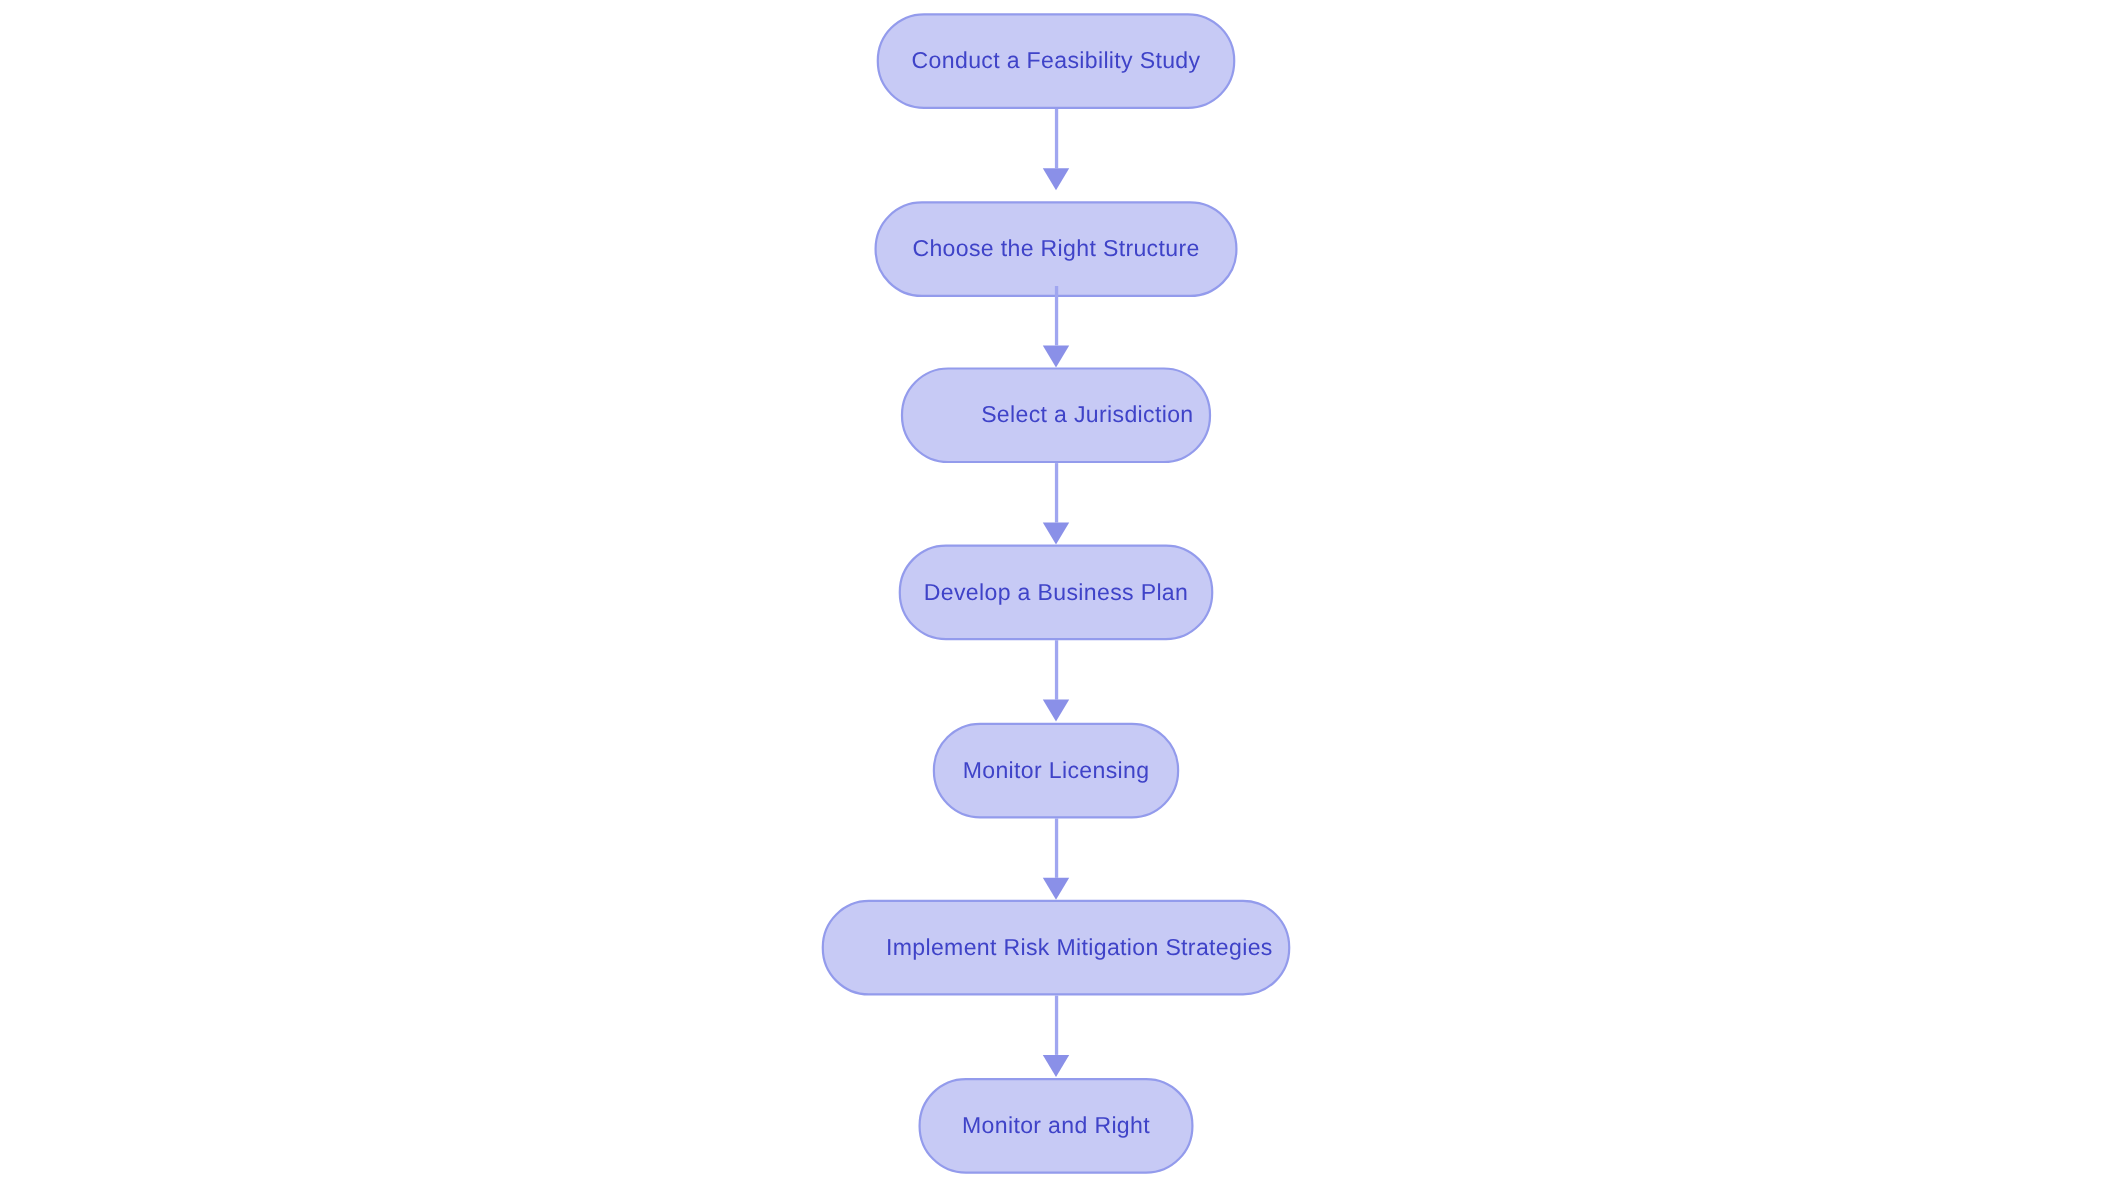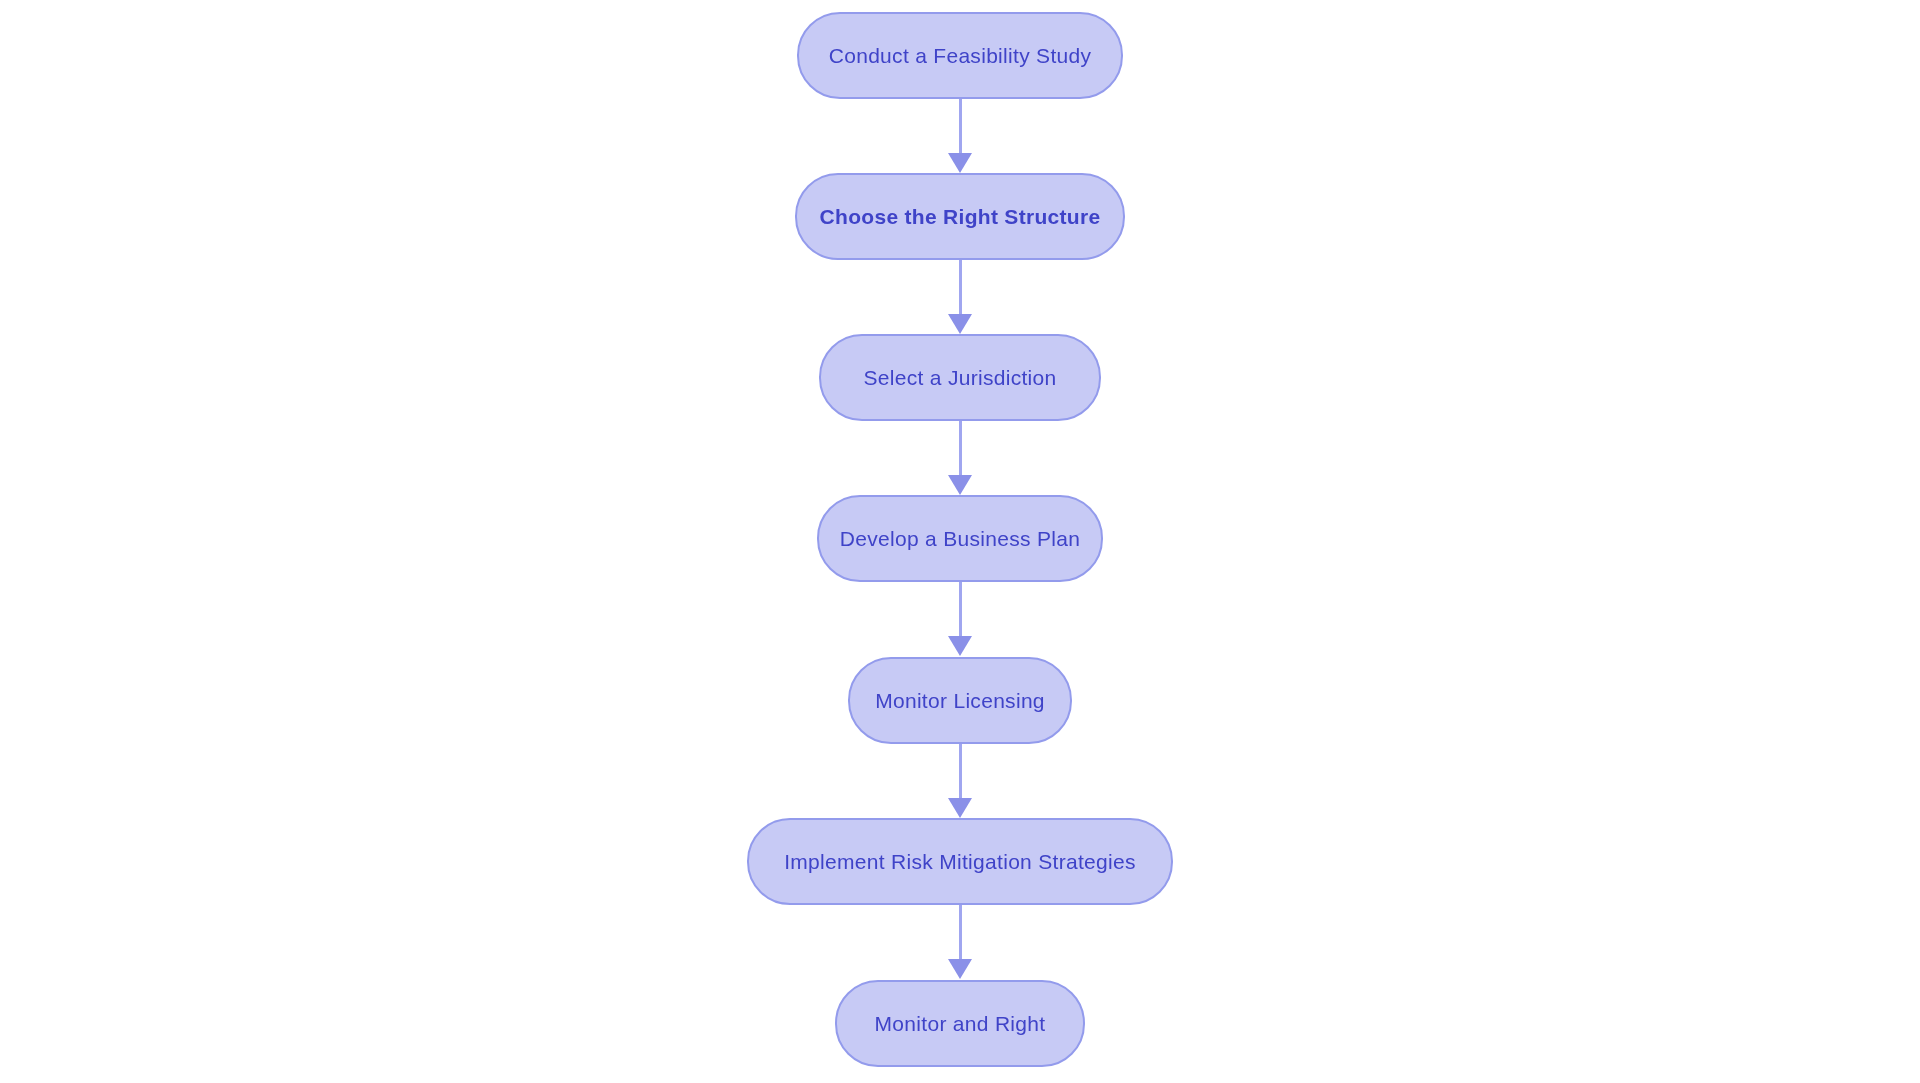--- a/index.html
+++ b/index.html
@@ -31,25 +31,25 @@
   }
   .node-label {
     color: #3f43c8;
     font-size: 21px;
     letter-spacing: 0.3px;
     white-space: nowrap;
     line-height: 1;
     padding: 0 14px;
   }
   .n1 { top: 12px;  width: 326px; }
-  .n2 { top: 173px; width: 330px; font-weight: bold; }
-  .n3 { top: 334px; width: 282px; }
+  .n2 { top: 183px; width: 330px; }
+  .n3 { top: 334px; width: 282px; justify-content: flex-end; }
   .n4 { top: 495px; width: 286px; }
   .n5 { top: 657px; width: 224px; }
-  .n6 { top: 818px; width: 426px; }
+  .n6 { top: 818px; width: 426px; justify-content: flex-end; }
   .n7 { top: 980px; width: 250px; }
 
   .connector {
     position: absolute;
     left: 50%;
     transform: translateX(-50%);
     width: 24px;
     height: 74px;
     display: flex;
     flex-direction: column;

